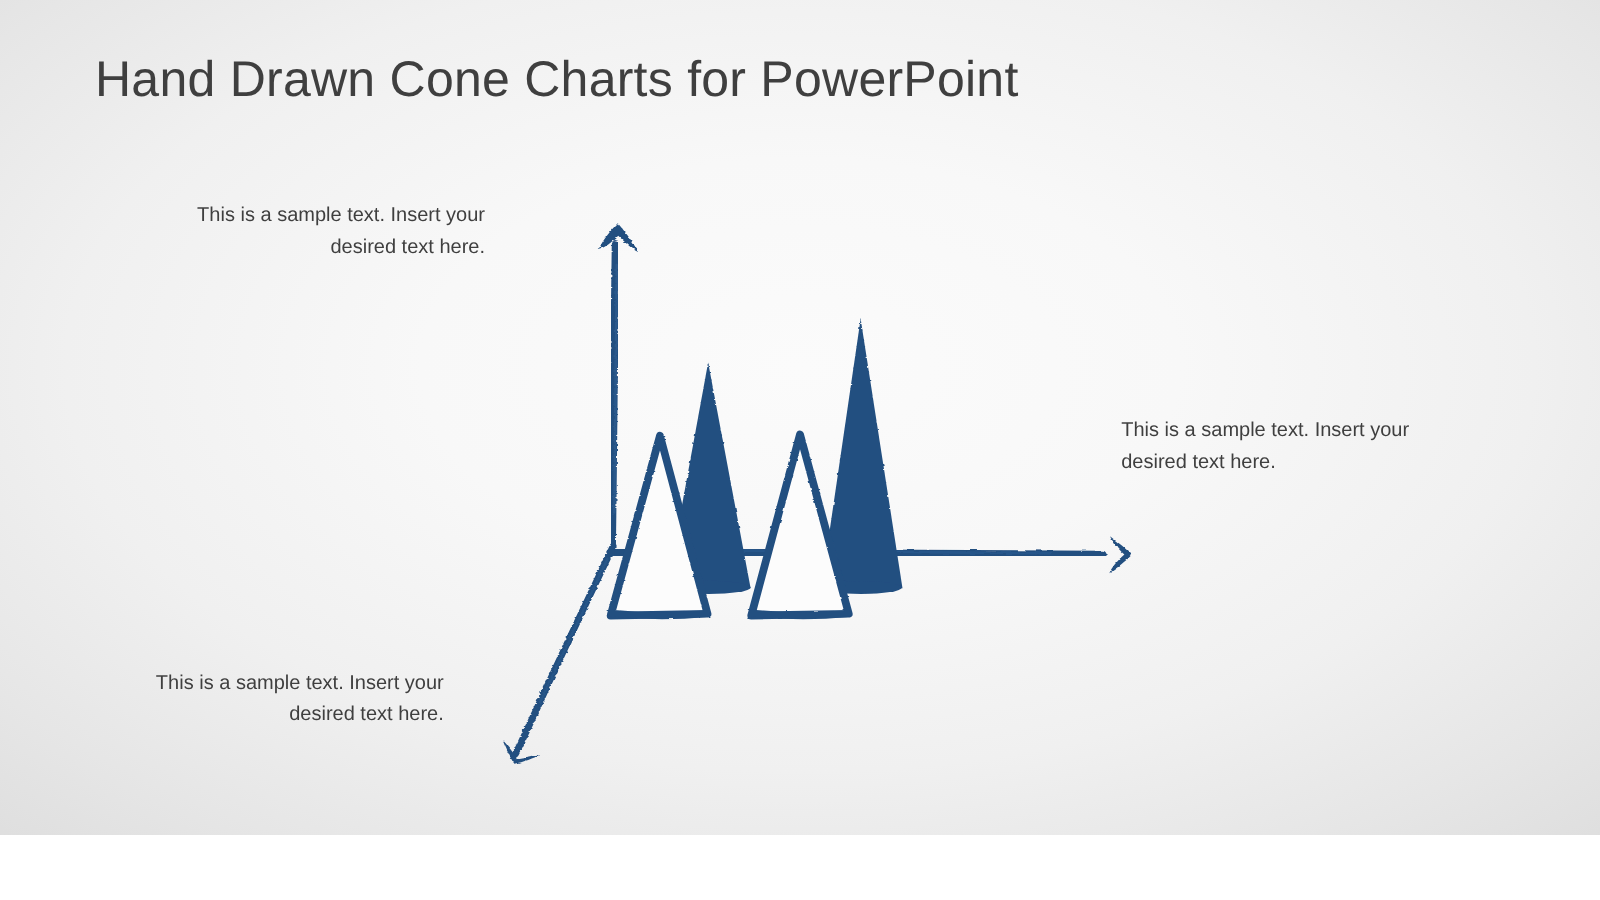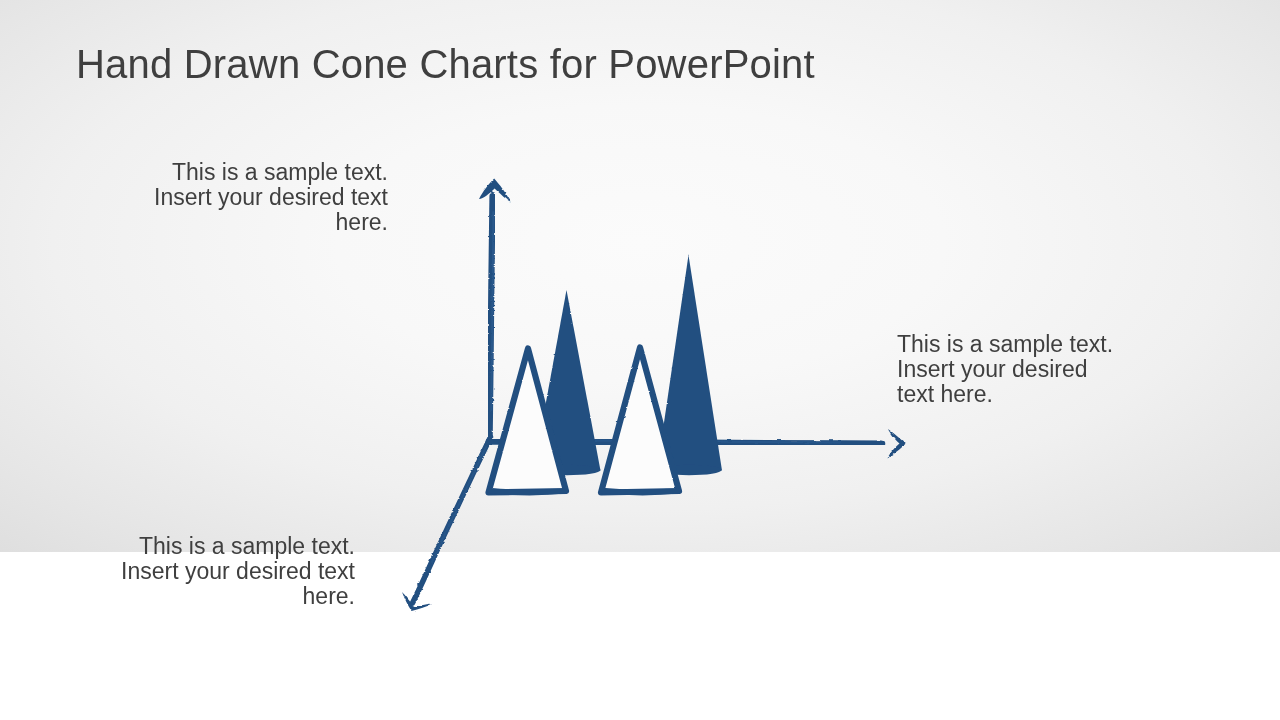--- a/index.html
+++ b/index.html
@@ -8,38 +8,38 @@
   }
   body {
     width: 1280px;
     height: 720px;
     overflow: hidden;
     font-family: "Liberation Sans", sans-serif;
   }
   #slide {
     position: relative;
     width: 1280px;
-    height: 552px;
+    height: 668px;
     background: #ededed;
     background-image: radial-gradient(ellipse 74% 78% at 50% 44%, #fbfbfb 0%, #f8f8f8 32%, #f0f0f0 62%, #e6e6e6 84%, #dedede 100%);
   }
   #slide-title {
     position: absolute;
     left: 76px;
     top: 42px;
     font-size: 40px;
     font-weight: 300;
     letter-spacing: 0.2px;
     color: #3f3f3f;
     font-family: "Liberation Sans", sans-serif;
     white-space: nowrap;
   }
   .callout {
     position: absolute;
-    font-size: 23px;
+    font-size: 16px;
     line-height: 25px;
     color: #3f3f3f;
     font-family: "Liberation Sans", sans-serif;
   }
   #callout-top-left {
     left: 148px;
     top: 160px;
     width: 240px;
     text-align: right;
   }

